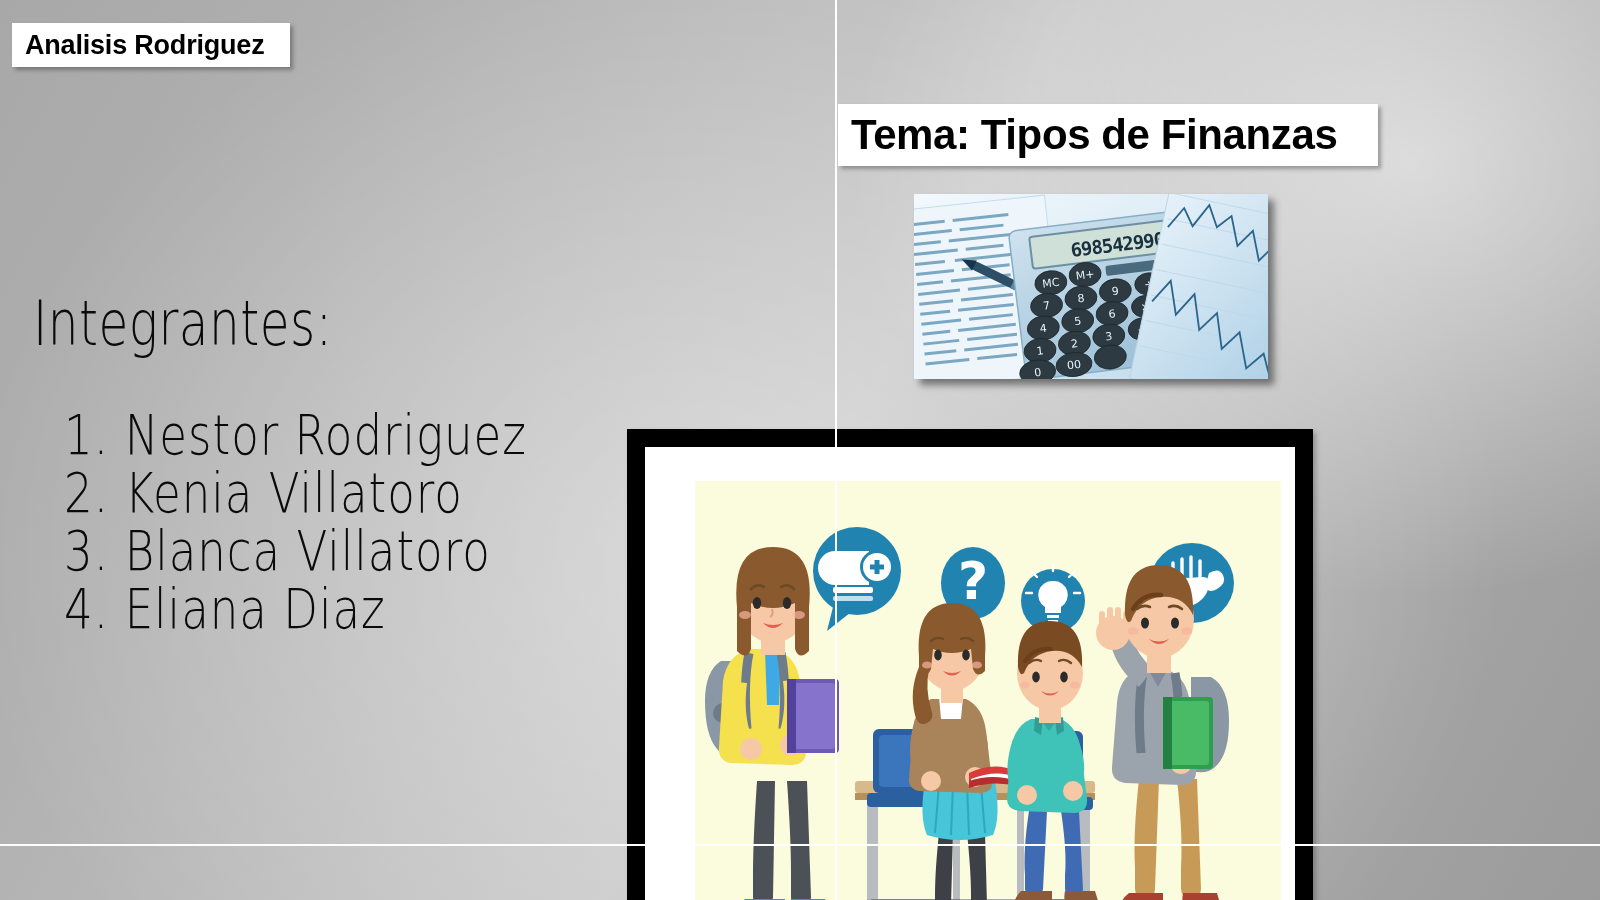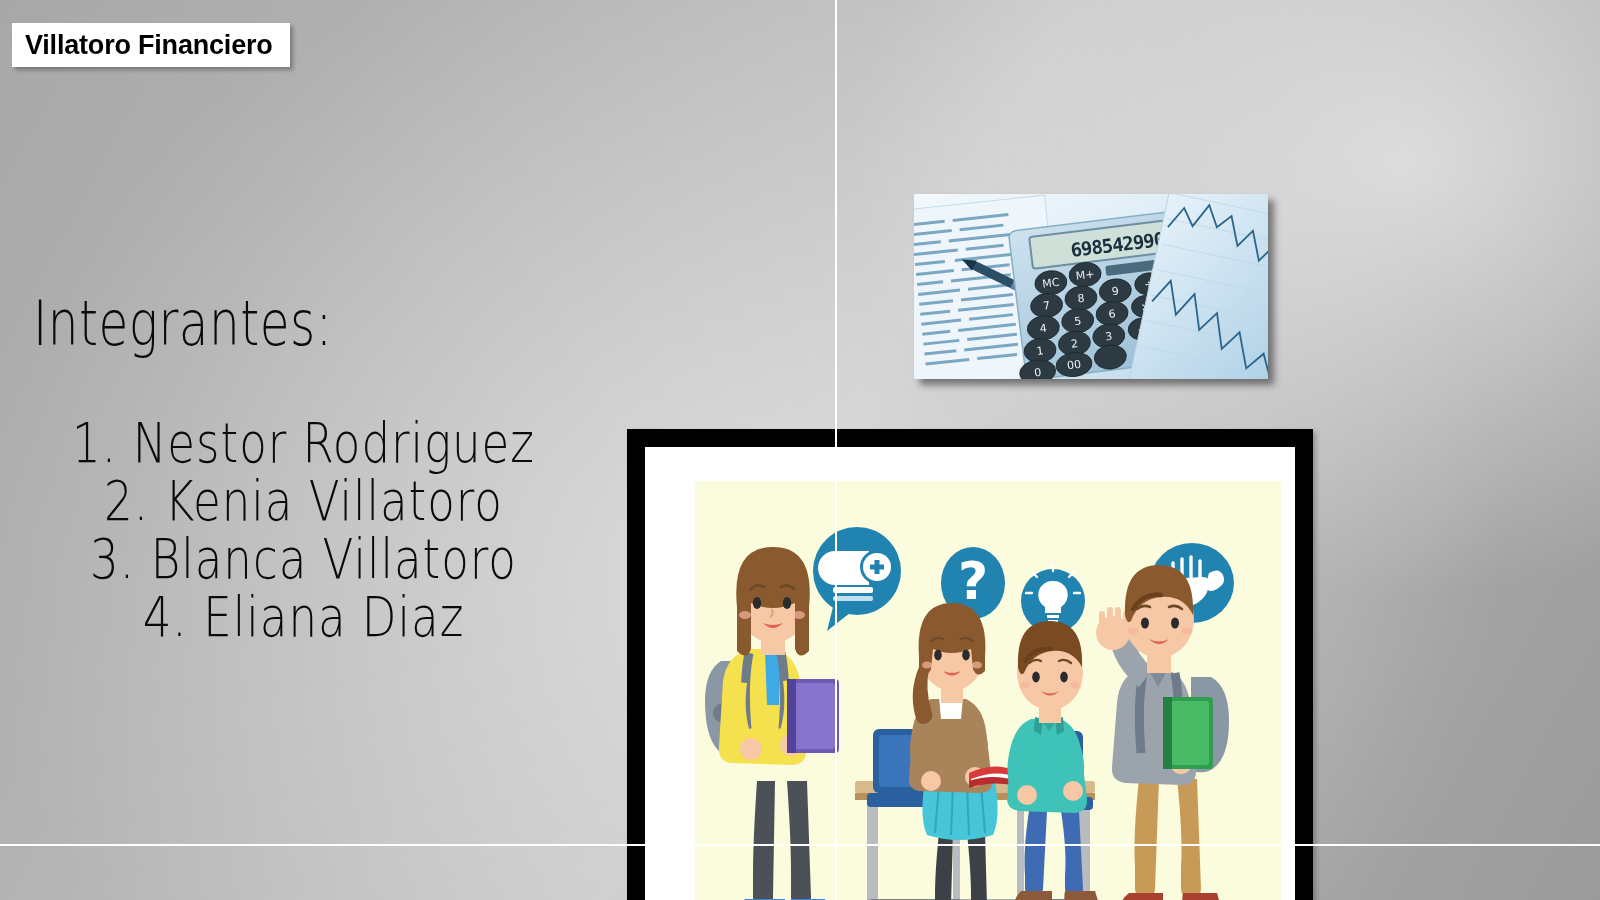--- a/index.html
+++ b/index.html
@@ -125,24 +125,23 @@
     letter-spacing: 0.5px;
     transform: scaleY(1.25) scaleX(0.97);
     transform-origin: left top;
   }
 
   #members-list {
     position: absolute;
     left: 60px;
     top: 402px;
     z-index: 15;
-    margin: 12px;
+    margin: 4px;
     padding: 0;
     list-style: none;
-    text-align: center;
   }
   #members-list li {
     font-family: "DejaVu Sans", sans-serif;
     font-weight: 300;
     color: #0a0a0a;
     font-size: 46px;
     line-height: 58px;
     letter-spacing: 1px;
     transform: scaleY(1.18) scaleX(0.98);
     transform-origin: left center;
@@ -197,24 +196,27 @@
 </style>
 </head>
 <body>
 
 <div id="slide">
 
   <div class="guide-v"></div>
   <div class="guide-h"></div>
 
   <div class="white-box" id="title-box">
-    <span id="title-text">Villatoro Financiero</span>
+    <span id="title-text">Analisis Rodriguez</span>
   </div>
 
 
+  <div class="white-box" id="tema-box">
+    <span id="tema-text">Tema: Tipos de Finanzas</span>
+  </div>
 
   <div class="hand" id="integrantes">Integrantes:</div>
 
   <ul id="members-list">
     <li>
       <span class="num">1.</span><span>Nestor Rodriguez</span>
     </li>
     <li>
       <span class="num">2.</span><span>Kenia Villatoro</span>
     </li>

